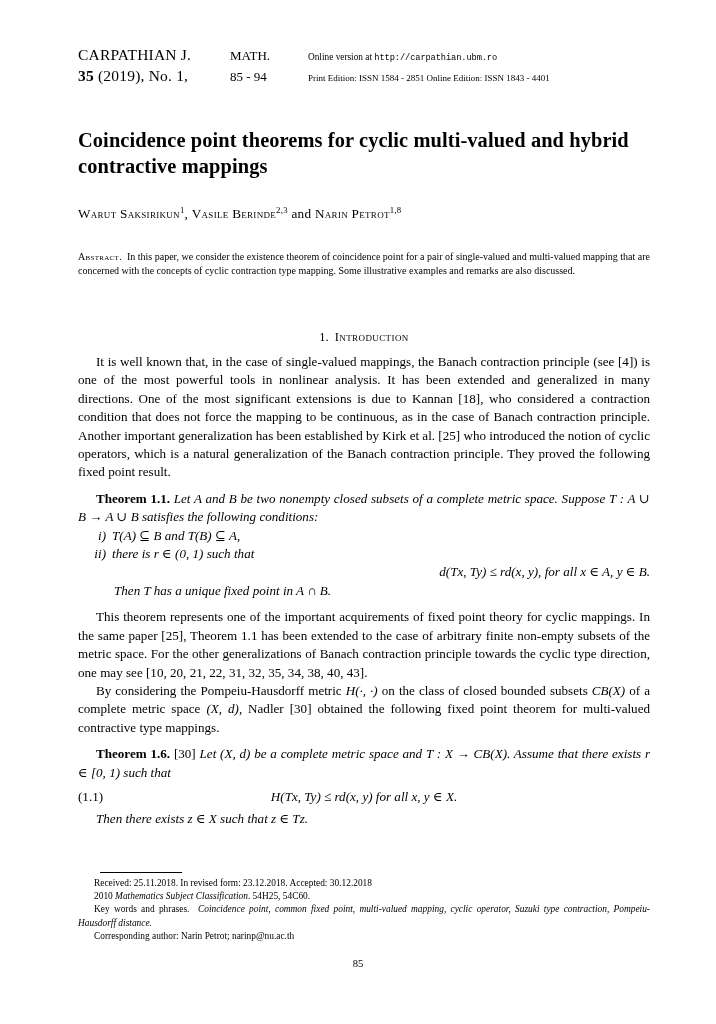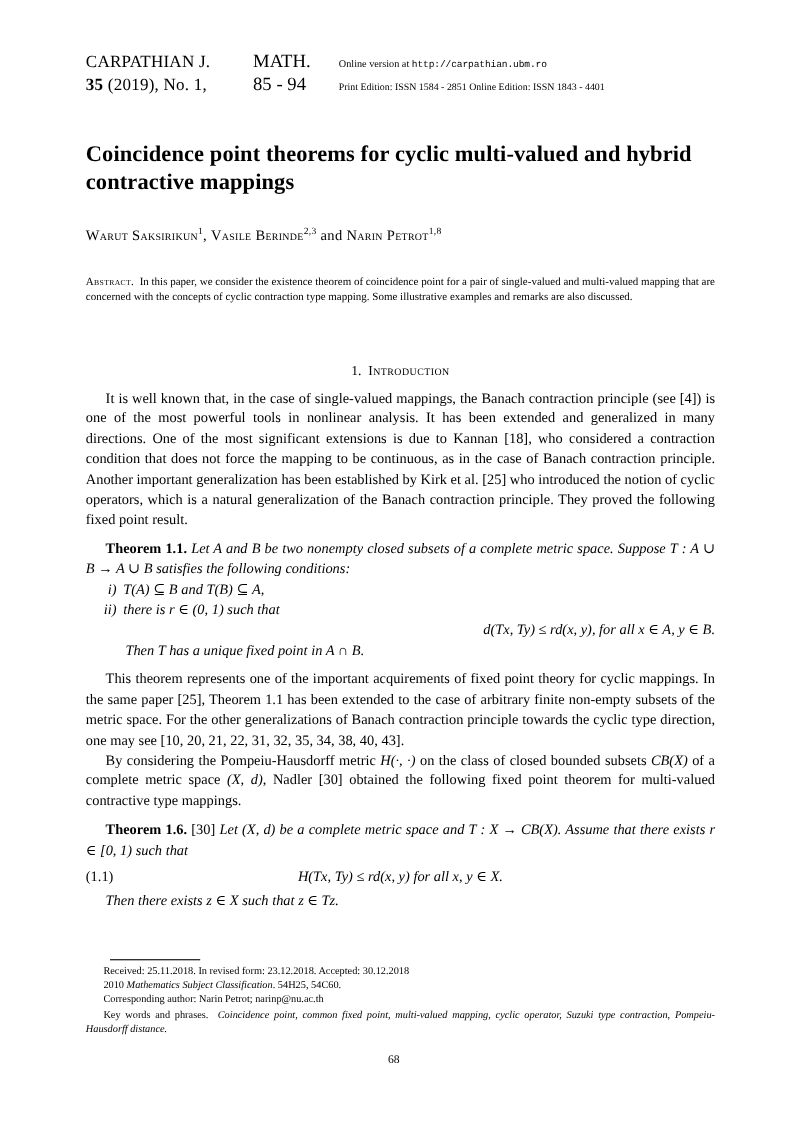--- a/index.html
+++ b/index.html
@@ -30,21 +30,21 @@
     top: 46px;
     width: 572px;
     height: 42px;
   }
   .jh-row {
     display: flex;
     align-items: baseline;
     height: 21px;
   }
   .jh-col1 { width: 152px; font-size: 15.5px; letter-spacing: .2px; }
-  .jh-col2 { width: 78px; font-size: 17px; text-align: left; }
+  .jh-col2 { width: 78px; font-size: 13px; text-align: left; }
   .jh-col3 { font-size: 9.3px; }
   .jh-vol { font-weight: bold; }
   .mono { font-family: "Liberation Mono", "DejaVu Sans Mono", monospace; font-size: 8.7px; letter-spacing: -0.1px;}
   .jh-col3.line2 { font-size: 9.0px; }
 
   
   .title {
     position: absolute;
     left: 78px;
     top: 128px;
@@ -229,19 +229,19 @@
     </div>
     <p class="thm-then2">Then there exists z ∈ X such that z ∈ Tz.</p>
 
   </div>
 
   <div class="fn-rule"></div>
 
   <div class="footnote">
     <p>Received: 25.11.2018.  In revised form: 23.12.2018.  Accepted: 30.12.2018</p>
     <p><span>2010 </span><i>Mathematics Subject Classification</i><span>.  54H25, 54C60.</span></p>
+    <p><span>Key words and phrases.</span>&nbsp; <i>Coincidence point, common fixed point, multi-valued mapping, cyclic operator, Suzuki type contraction, Pompeiu-Hausdorff distance.</i></p>
     <p>Corresponding author: Narin Petrot; narinp@nu.ac.th</p>
-    <p><span>Key words and phrases.</span>&nbsp; <i>Coincidence point, common fixed point, multi-valued mapping, cyclic operator, Suzuki type contraction, Pompeiu-Hausdorff distance.</i></p>
-  </div>
-
-  <div class="pageno">68</div>
+  </div>
+
+  <div class="pageno">85</div>
 
 </div>
 
 </body></html>

